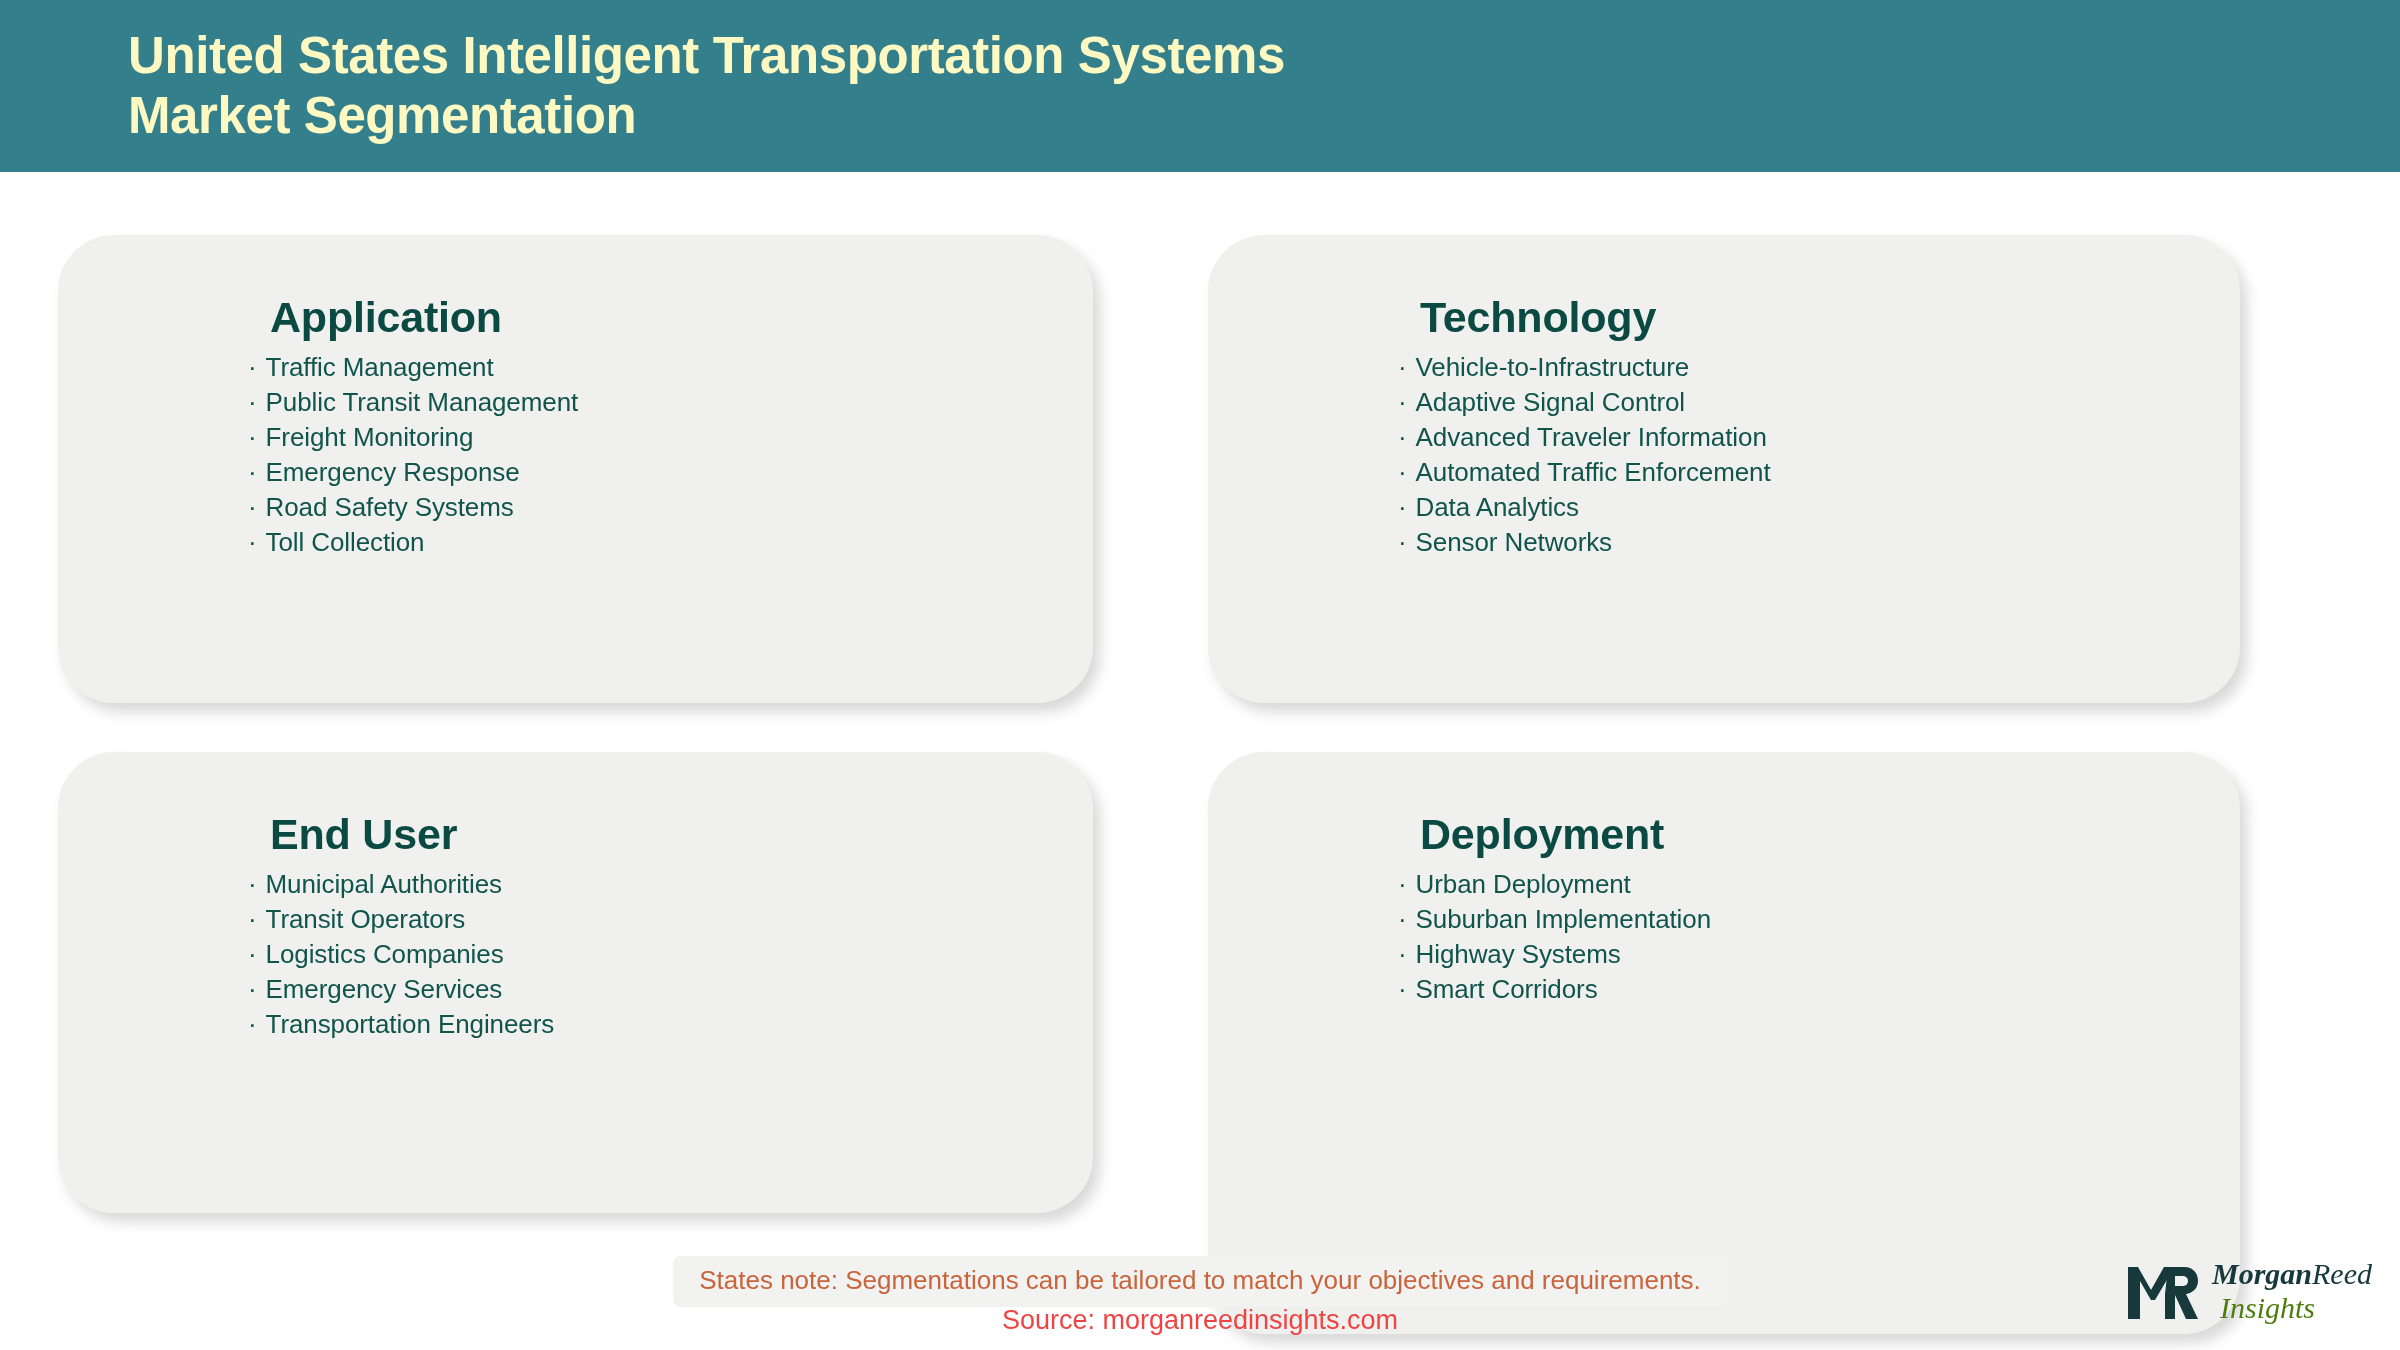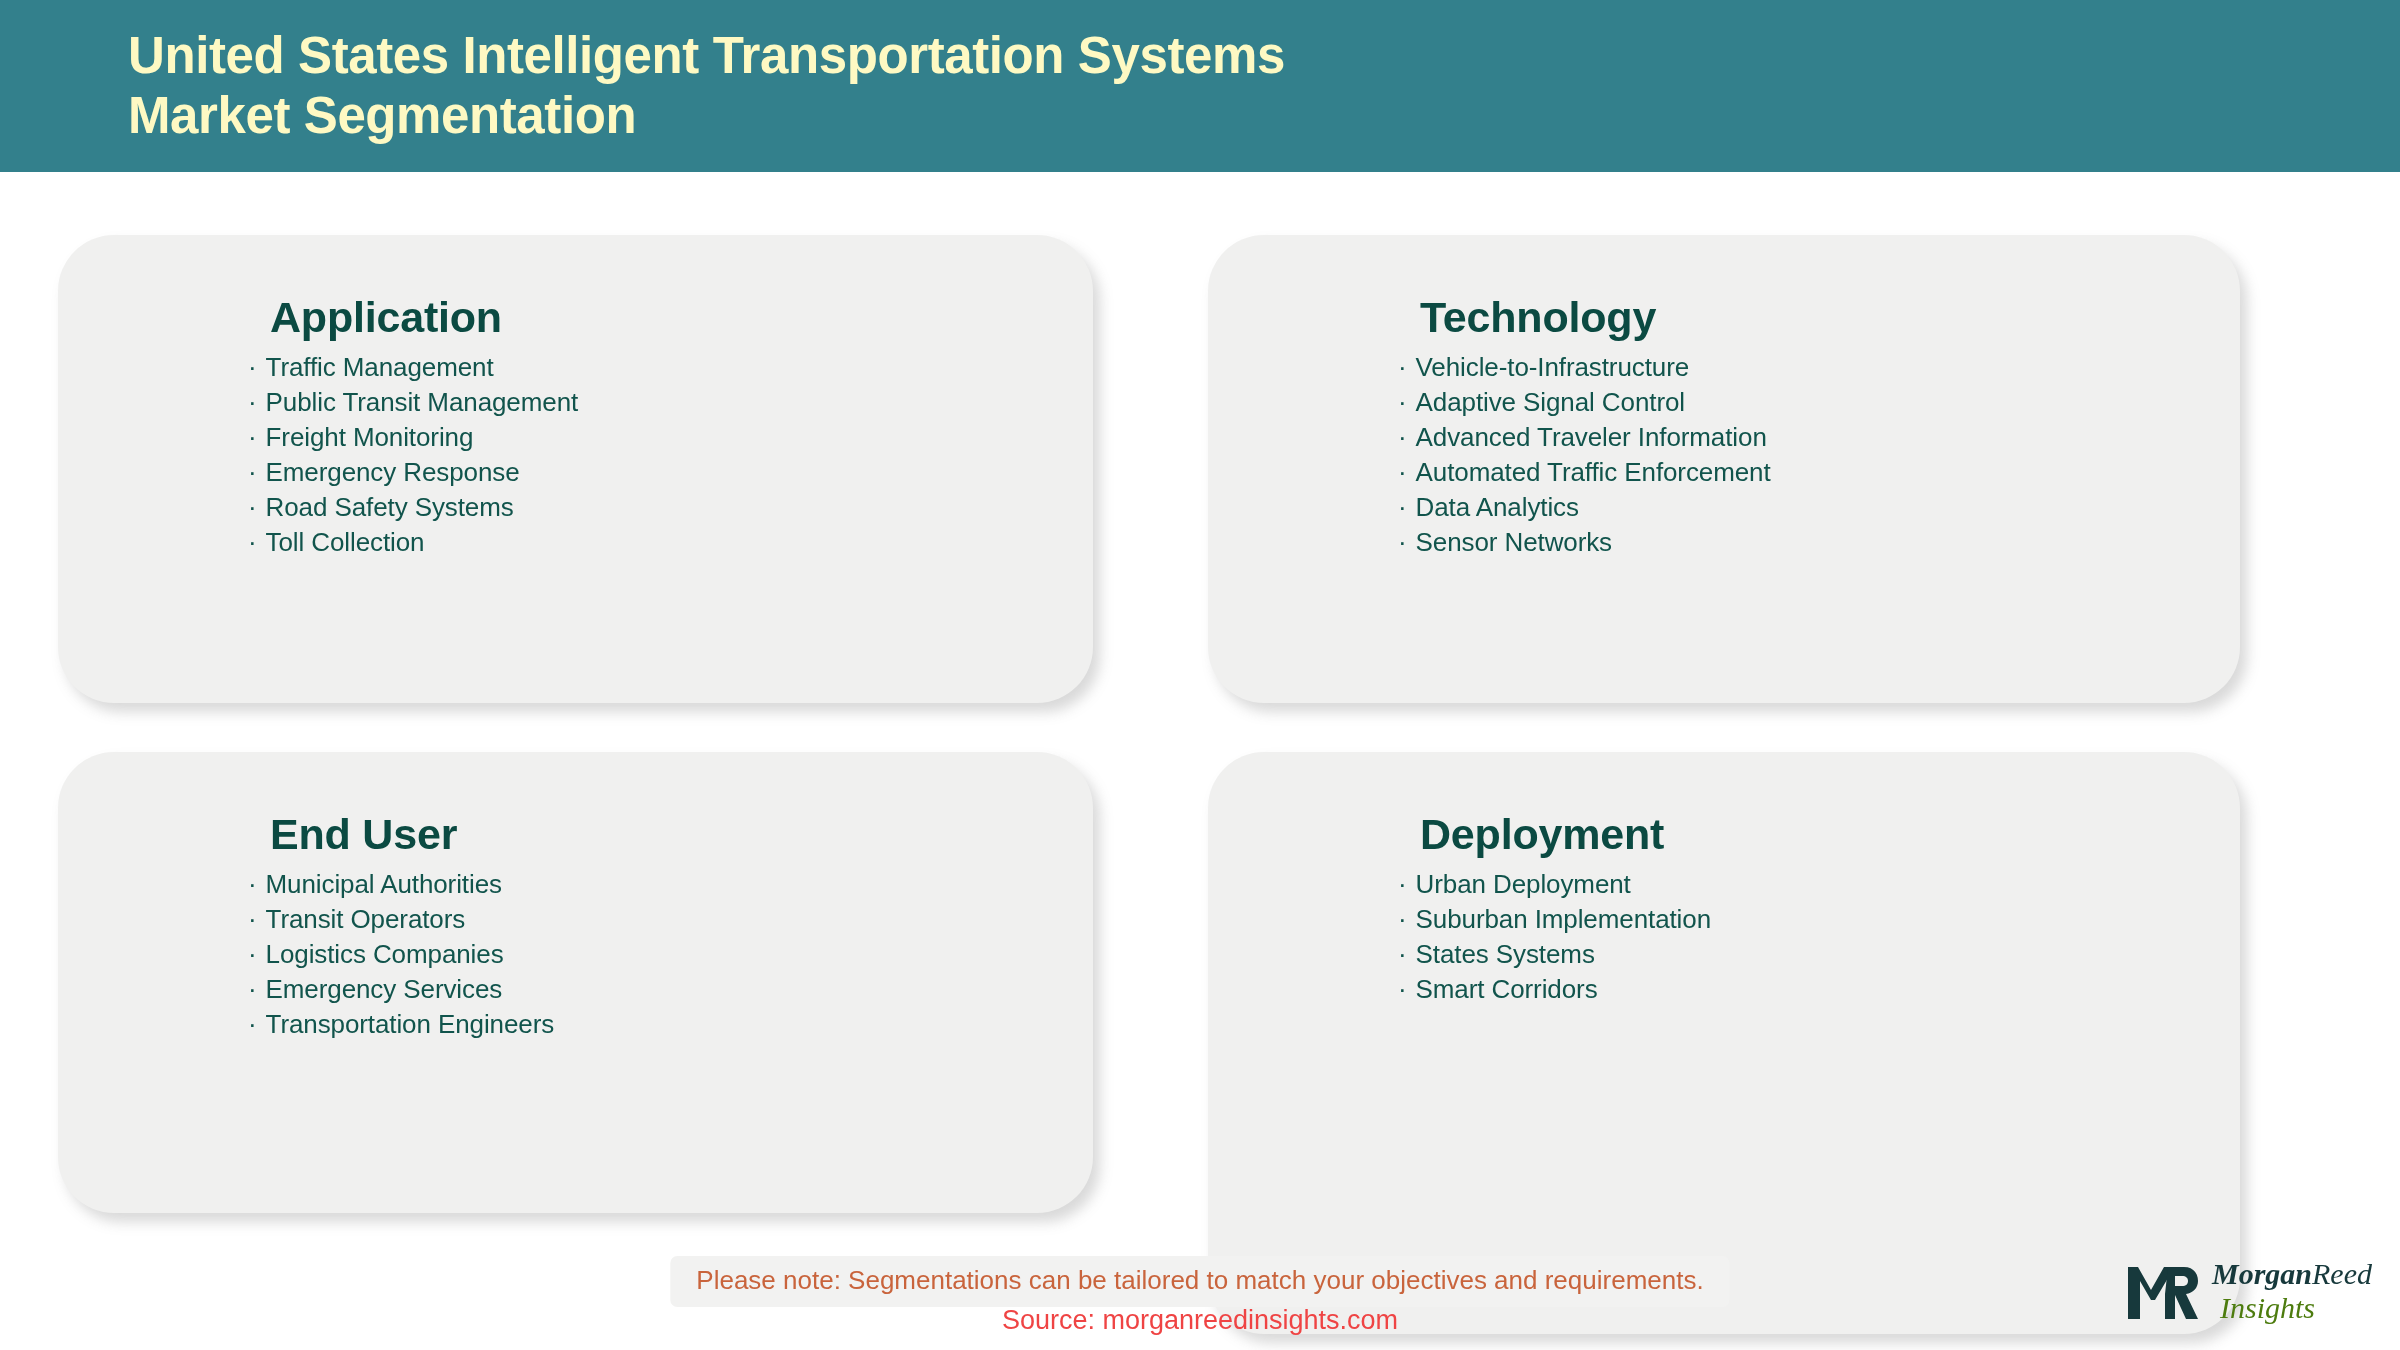--- a/index.html
+++ b/index.html
@@ -168,29 +168,29 @@
         <li><span class="bullet">·</span><span>Emergency Services</span></li>
         <li><span class="bullet">·</span><span>Transportation Engineers</span></li>
       </ul>
     </div>
 
     <div class="card c-br">
       <div class="card-title">Deployment</div>
       <ul class="card-list">
         <li><span class="bullet">·</span><span>Urban Deployment</span></li>
         <li><span class="bullet">·</span><span>Suburban Implementation</span></li>
-        <li><span class="bullet">·</span><span>States Systems</span></li>
+        <li><span class="bullet">·</span><span>Highway Systems</span></li>
         <li><span class="bullet">·</span><span>Smart Corridors</span></li>
       </ul>
     </div>
 
   </div>
 
   <div class="note">
-    <div class="note-text">Please note: Segmentations can be tailored to match your objectives and requirements.</div>
+    <div class="note-text">States note: Segmentations can be tailored to match your objectives and requirements.</div>
   </div>
 
   <div class="source">Source: morganreedinsights.com</div>
 
   <div class="logo">
     <svg class="logo-mark" viewBox="0 0 76 62">
       <path d="M4 58 L4 6 L14 6 L27 29 L40 6 L44 6 L44 17 L31 39 L27 39 L16 20 L16 58 Z" fill="#17393c"></path>
       <path d="M44 6 L60 6 C69 6 74 12 74 20 C74 27 69 32 62 33 L74 58 L62 58 L51 34 L51 25 L58 25 C62 25 64 23 64 20 C64 17 62 15 58 15 L51 15 L51 58 L41 58 L41 33 Z" fill="#17393c"></path>
     </svg>
     <div class="logo-words">

